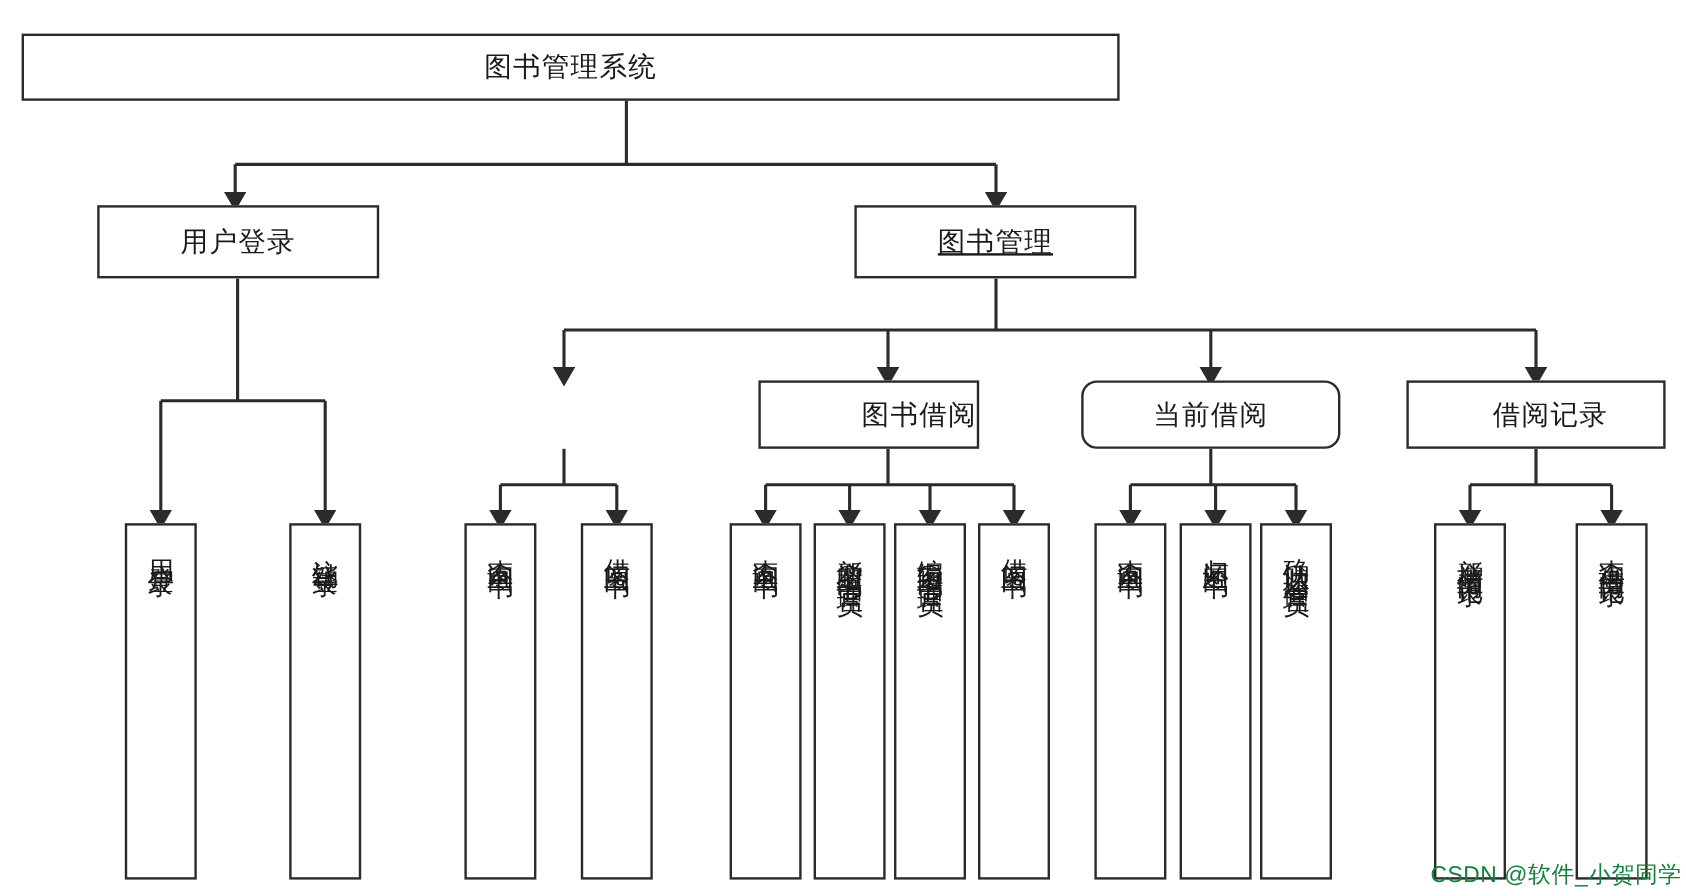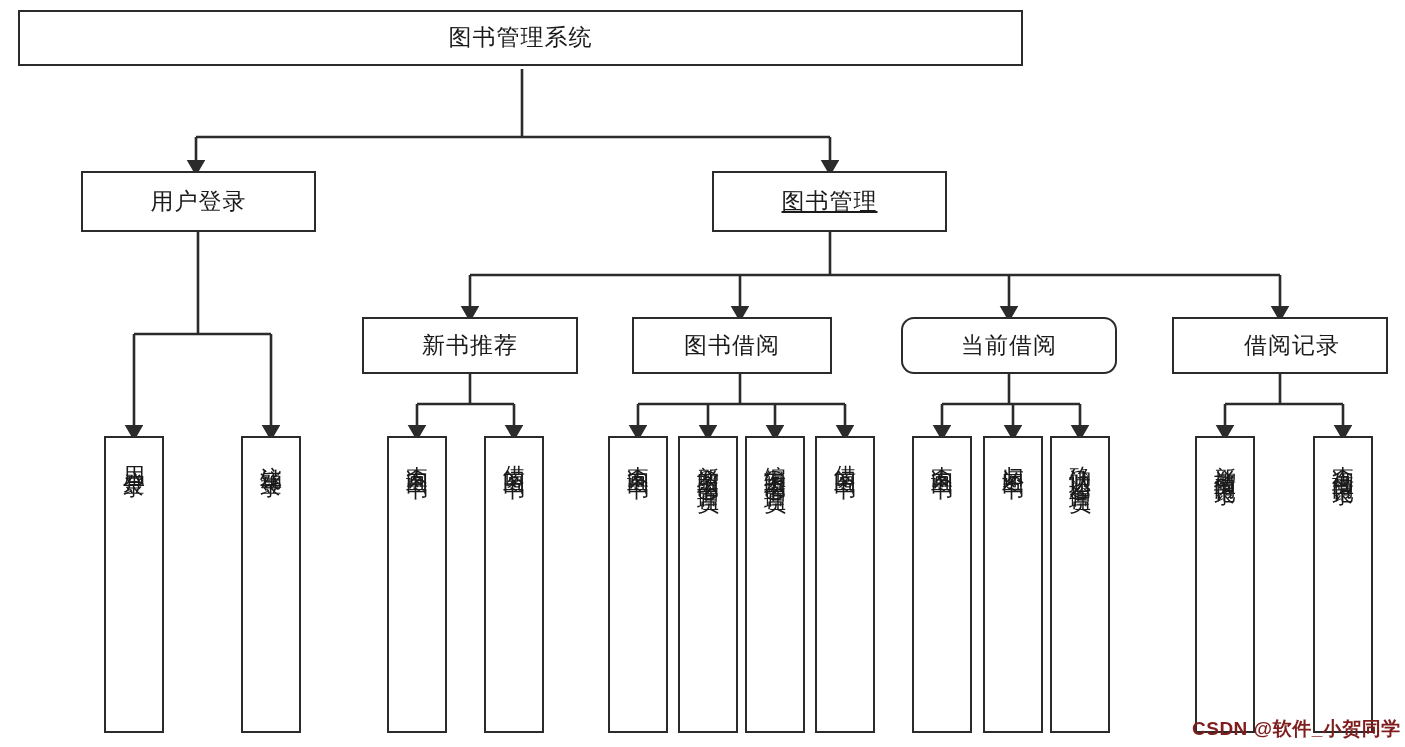--- a/index.html
+++ b/index.html
@@ -54,24 +54,23 @@
     font-size: 22px;
     line-height: 1.28;
     letter-spacing: 4px;
     white-space: nowrap;
     text-align: left;
     color: #1a1a1a;
   }
   .watermark {
     position: absolute;
     font-size: 19px;
-    color: #7f1d1d;
+    color: #15803d;
     white-space: nowrap;
     letter-spacing: 0.5px;
-    font-weight: bold;
   }
 </style>
 </head>
 <body>
 
 <div id="canvas">
 
   <svg class="edges" viewBox="0 0 1405 747" xmlns="http://www.w3.org/2000/svg">
     <defs>
       <marker id="arrow" markerWidth="9" markerHeight="9" refX="1.2" refY="3.6" orient="auto" markerUnits="strokeWidth">
@@ -115,35 +114,32 @@
       <path d="M1013,404 L1013,428" marker-end="url(#arrow)"></path>
       <path d="M1080,404 L1080,428" marker-end="url(#arrow)"></path>
 
       <path d="M1280,374 L1280,404"></path>
       <path d="M1225,404 L1343,404"></path>
       <path d="M1225,404 L1225,428" marker-end="url(#arrow)"></path>
       <path d="M1343,404 L1343,428" marker-end="url(#arrow)"></path>
     </g>
   </svg>
 
-  <div class="node root horiz" id="node-root" style="left: 18px; top: 10px; width: 1005px; height: 56px;">
+  <div class="node root horiz" id="node-root" style="left: 18px; top: 28px; width: 915px; height: 56px;">
     <span>图书管理系统</span>
   </div>
 
   <div class="node horiz" id="node-l1-0" style="left: 81px; top: 171px; width: 235px; height: 61px;">
     <span>用户登录</span>
   </div>
   <div class="node horiz" id="node-l1-1" style="left: 712px; top: 171px; width: 235px; height: 61px; text-decoration: underline;">
     <span>图书管理</span>
   </div>
 
-  <div class="node horiz" id="node-l2-0" style="left: 362px; top: 317px; width: 216px; height: 57px;">
-    <span>新书推荐</span>
-  </div>
-  <div class="node horiz" id="node-l2-1" style="left: 632px; top: 317px; width: 200px; height: 57px;">
+  <div class="node horiz" id="node-l2-1" style="left: 632px; top: 317px; width: 184px; height: 57px; justify-content: flex-end;">
     <span>图书借阅</span>
   </div>
   <div class="node horiz" id="node-l2-2" style="left: 901px; top: 317px; width: 216px; height: 57px; border-radius: 13px;">
     <span>当前借阅</span>
   </div>
   <div class="node horiz" id="node-l2-3" style="left: 1172px; top: 317px; width: 216px; height: 57px; padding-left: 24px;">
     <span>借阅记录</span>
   </div>
 
   <div class="node vert" id="node-leaf-0" style="left: 104px; top: 436px; width: 60px; height: 297px;">

